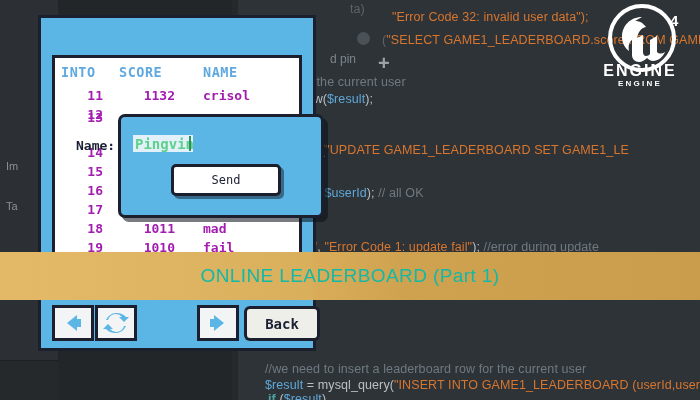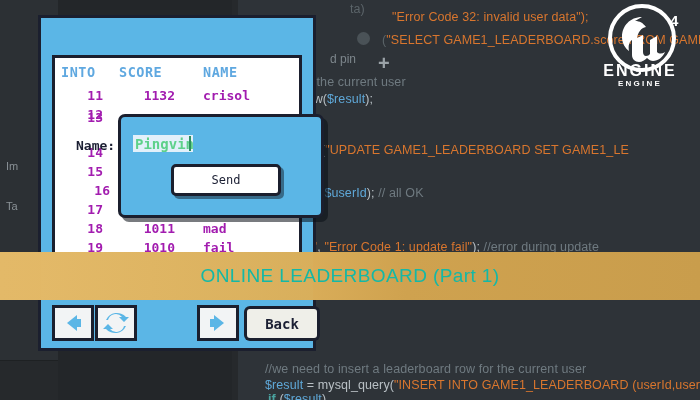--- a/index.html
+++ b/index.html
@@ -162,21 +162,21 @@
           <div class="lb-row col-rank" style="left: 2px; top: 87px;">14</div>
           <div class="lb-row col-score" style="left: 58px; top: 87px;"></div>
           <div class="lb-row col-name" style="left: 148px; top: 87px;"></div>
         </div>
         <div>
           <div class="lb-row col-rank" style="left: 2px; top: 106px;">15</div>
           <div class="lb-row col-score" style="left: 58px; top: 106px;"></div>
           <div class="lb-row col-name" style="left: 148px; top: 106px;"></div>
         </div>
         <div>
-          <div class="lb-row col-rank" style="left: 9px; top: 125px; text-align: right;">16</div>
+          <div class="lb-row col-rank" style="left: 2px; top: 125px; text-align: right;">16</div>
           <div class="lb-row col-score" style="left: 58px; top: 125px;"></div>
           <div class="lb-row col-name" style="left: 148px; top: 125px;"></div>
         </div>
         <div>
           <div class="lb-row col-rank" style="left: 2px; top: 144px;">17</div>
           <div class="lb-row col-score" style="left: 58px; top: 144px;"></div>
           <div class="lb-row col-name" style="left: 148px; top: 144px;"></div>
         </div>
         <div>
           <div class="lb-row col-rank" style="left: 2px; top: 163px;">18</div>

